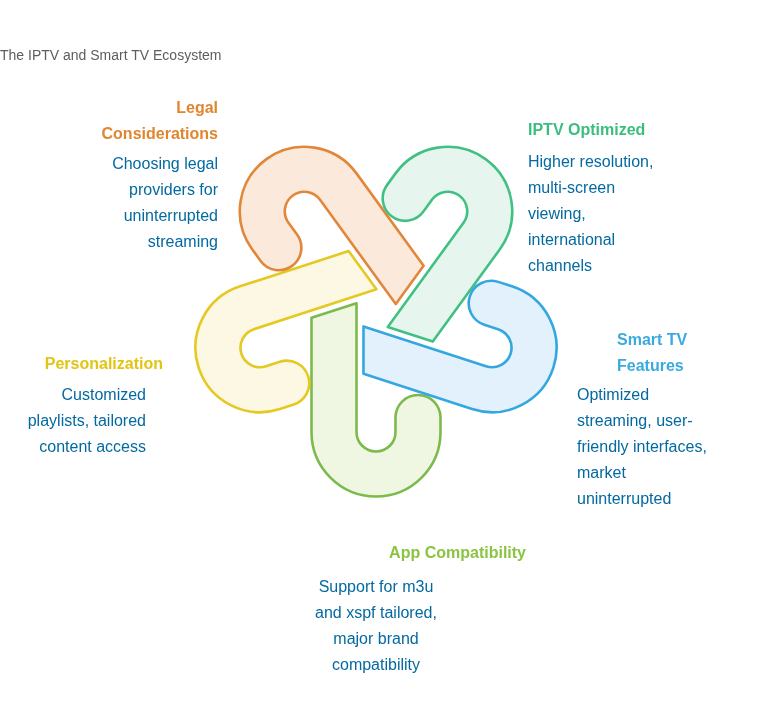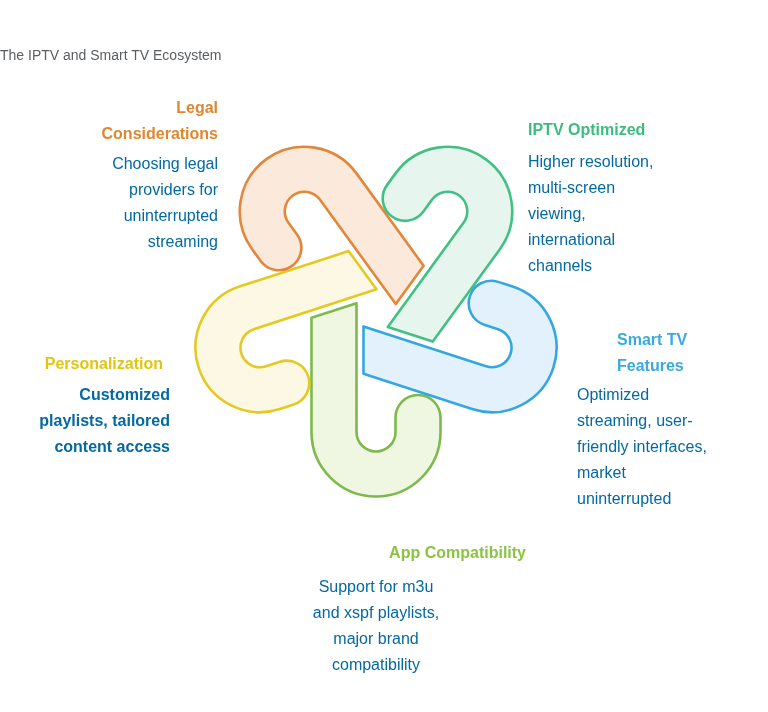--- a/index.html
+++ b/index.html
@@ -30,21 +30,21 @@
   .align-c { text-align: center; }
   .legal-label { right: 550px; top: 95px; }
   .legal-body  { right: 550px; top: 151px; }
   .iptv-label  { left: 528px; top: 117px; }
   .iptv-body   { left: 528px; top: 149px; }
   .smart-label { left: 577px; top: 327px; }
   .smart-body  { left: 577px; top: 382px; }
   .app-label   { left: 226px; width: 300px; top: 540px; text-align: right; }
   .app-body    { left: 226px; width: 300px; top: 574px; }
   .pers-label  { right: 605px; top: 351px; }
-  .pers-body   { right: 598px; top: 382px; font-weight: bold; }
+  .pers-body   { right: 622px; top: 382px; }
 </style>
 </head>
 <body>
 
 <svg id="knot-svg" width="768" height="712" viewBox="0 0 768 712">
   <defs>
     <path id="knot-piece-path" d="M -64.5 7.8
              L -64.5 122
              A 64.5 64.5 0 0 0 64.5 122
              L 64.5 107.5
@@ -82,20 +82,20 @@
 <div class="sec-label align-l smart-label" style="color: rgb(58, 170, 222); margin-left: 40px;">Smart TV
 Features</div>
 <div class="sec-body align-l smart-body">Optimized
 streaming, user-
 friendly interfaces,
 market
 uninterrupted</div>
 
 <div class="sec-label align-c app-label" style="color: rgb(139, 196, 66);">App Compatibility</div>
 <div class="sec-body align-c app-body">Support for m3u
-and xspf playlists,
+and xspf tailored,
 major brand
 compatibility</div>
 
 <div class="sec-label align-r pers-label" style="color: rgb(226, 196, 18);">Personalization</div>
 <div class="sec-body align-r pers-body">Customized
 playlists, tailored
 content access</div>
 
 </body></html>

